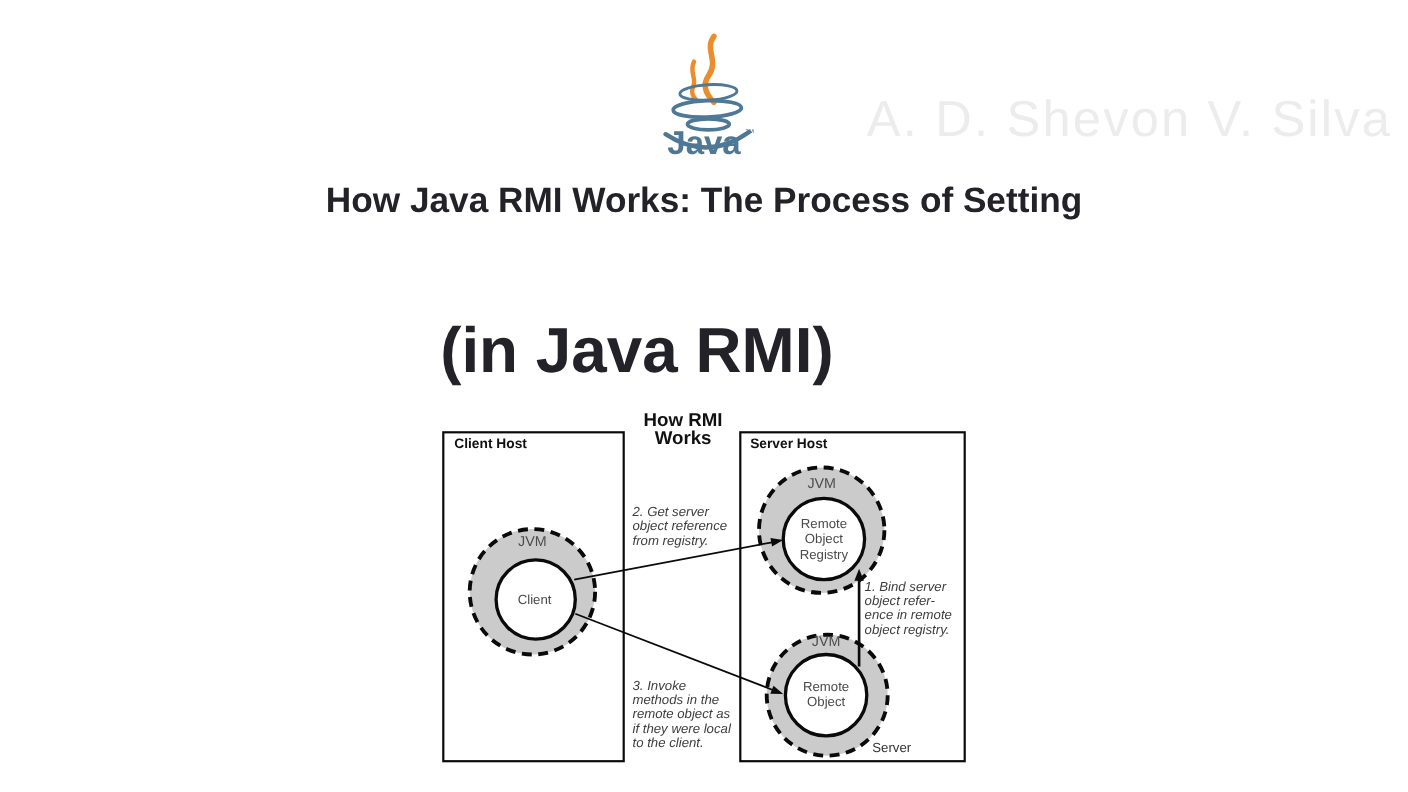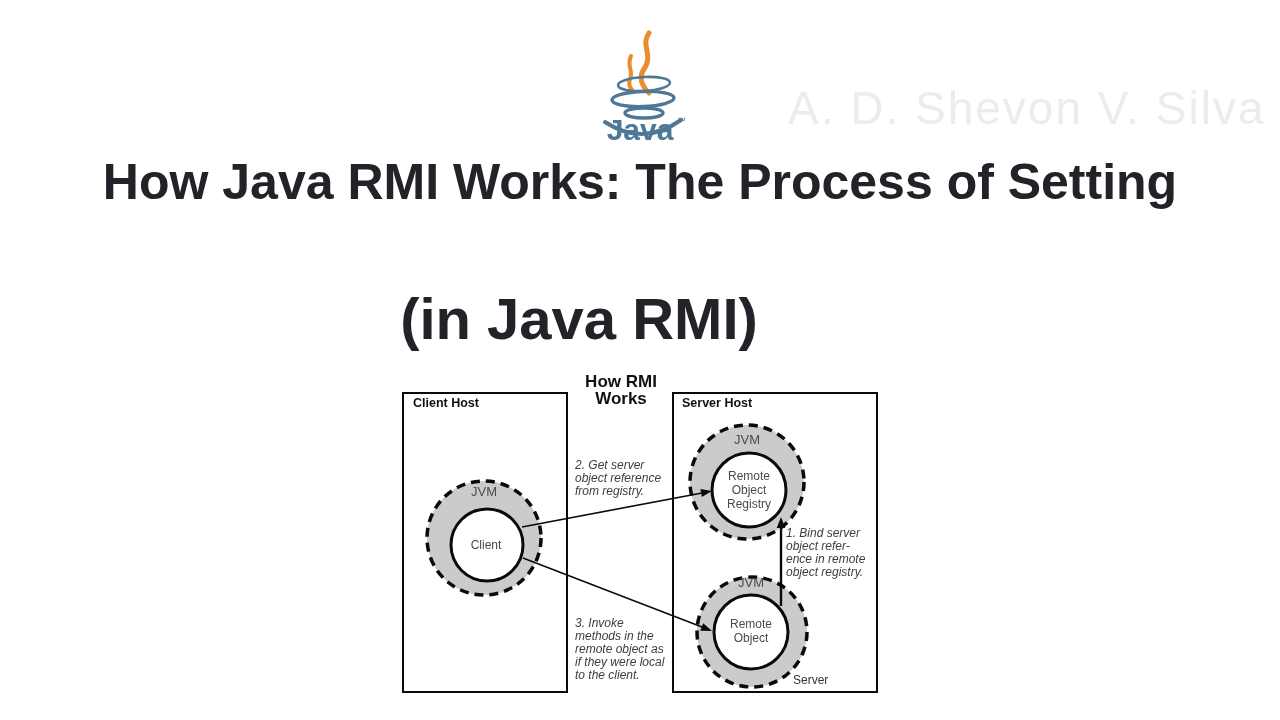--- a/index.html
+++ b/index.html
@@ -10,21 +10,21 @@
     position:absolute;left:788px;top:82px;
     font-size:46px;font-weight:400;letter-spacing:2px;
     color:#ececec;white-space:nowrap;line-height:52px;
   }
 
   .logo-svg{position:absolute;left:593px;top:25px;width:100px;height:125px;}
 
   .title{
     position:absolute;left:0;top:158px;width:1280px;
     text-align:center;font-weight:bold;color:#232228;
-    font-size:50px;line-height:49px;letter-spacing:0px;
+    font-size:32px;line-height:49px;letter-spacing:0px;
   }
   .subtitle{
     position:absolute;left:0;top:286px;width:1158px;
     text-align:center;font-weight:bold;color:#232228;
     font-size:58px;line-height:66px;
   }
 
   .diagram-svg{position:absolute;left:395px;top:370px;width:490px;height:330px;}
 
   .dg-heading{font:bold 17px "Liberation Sans",sans-serif;fill:#111111;}

